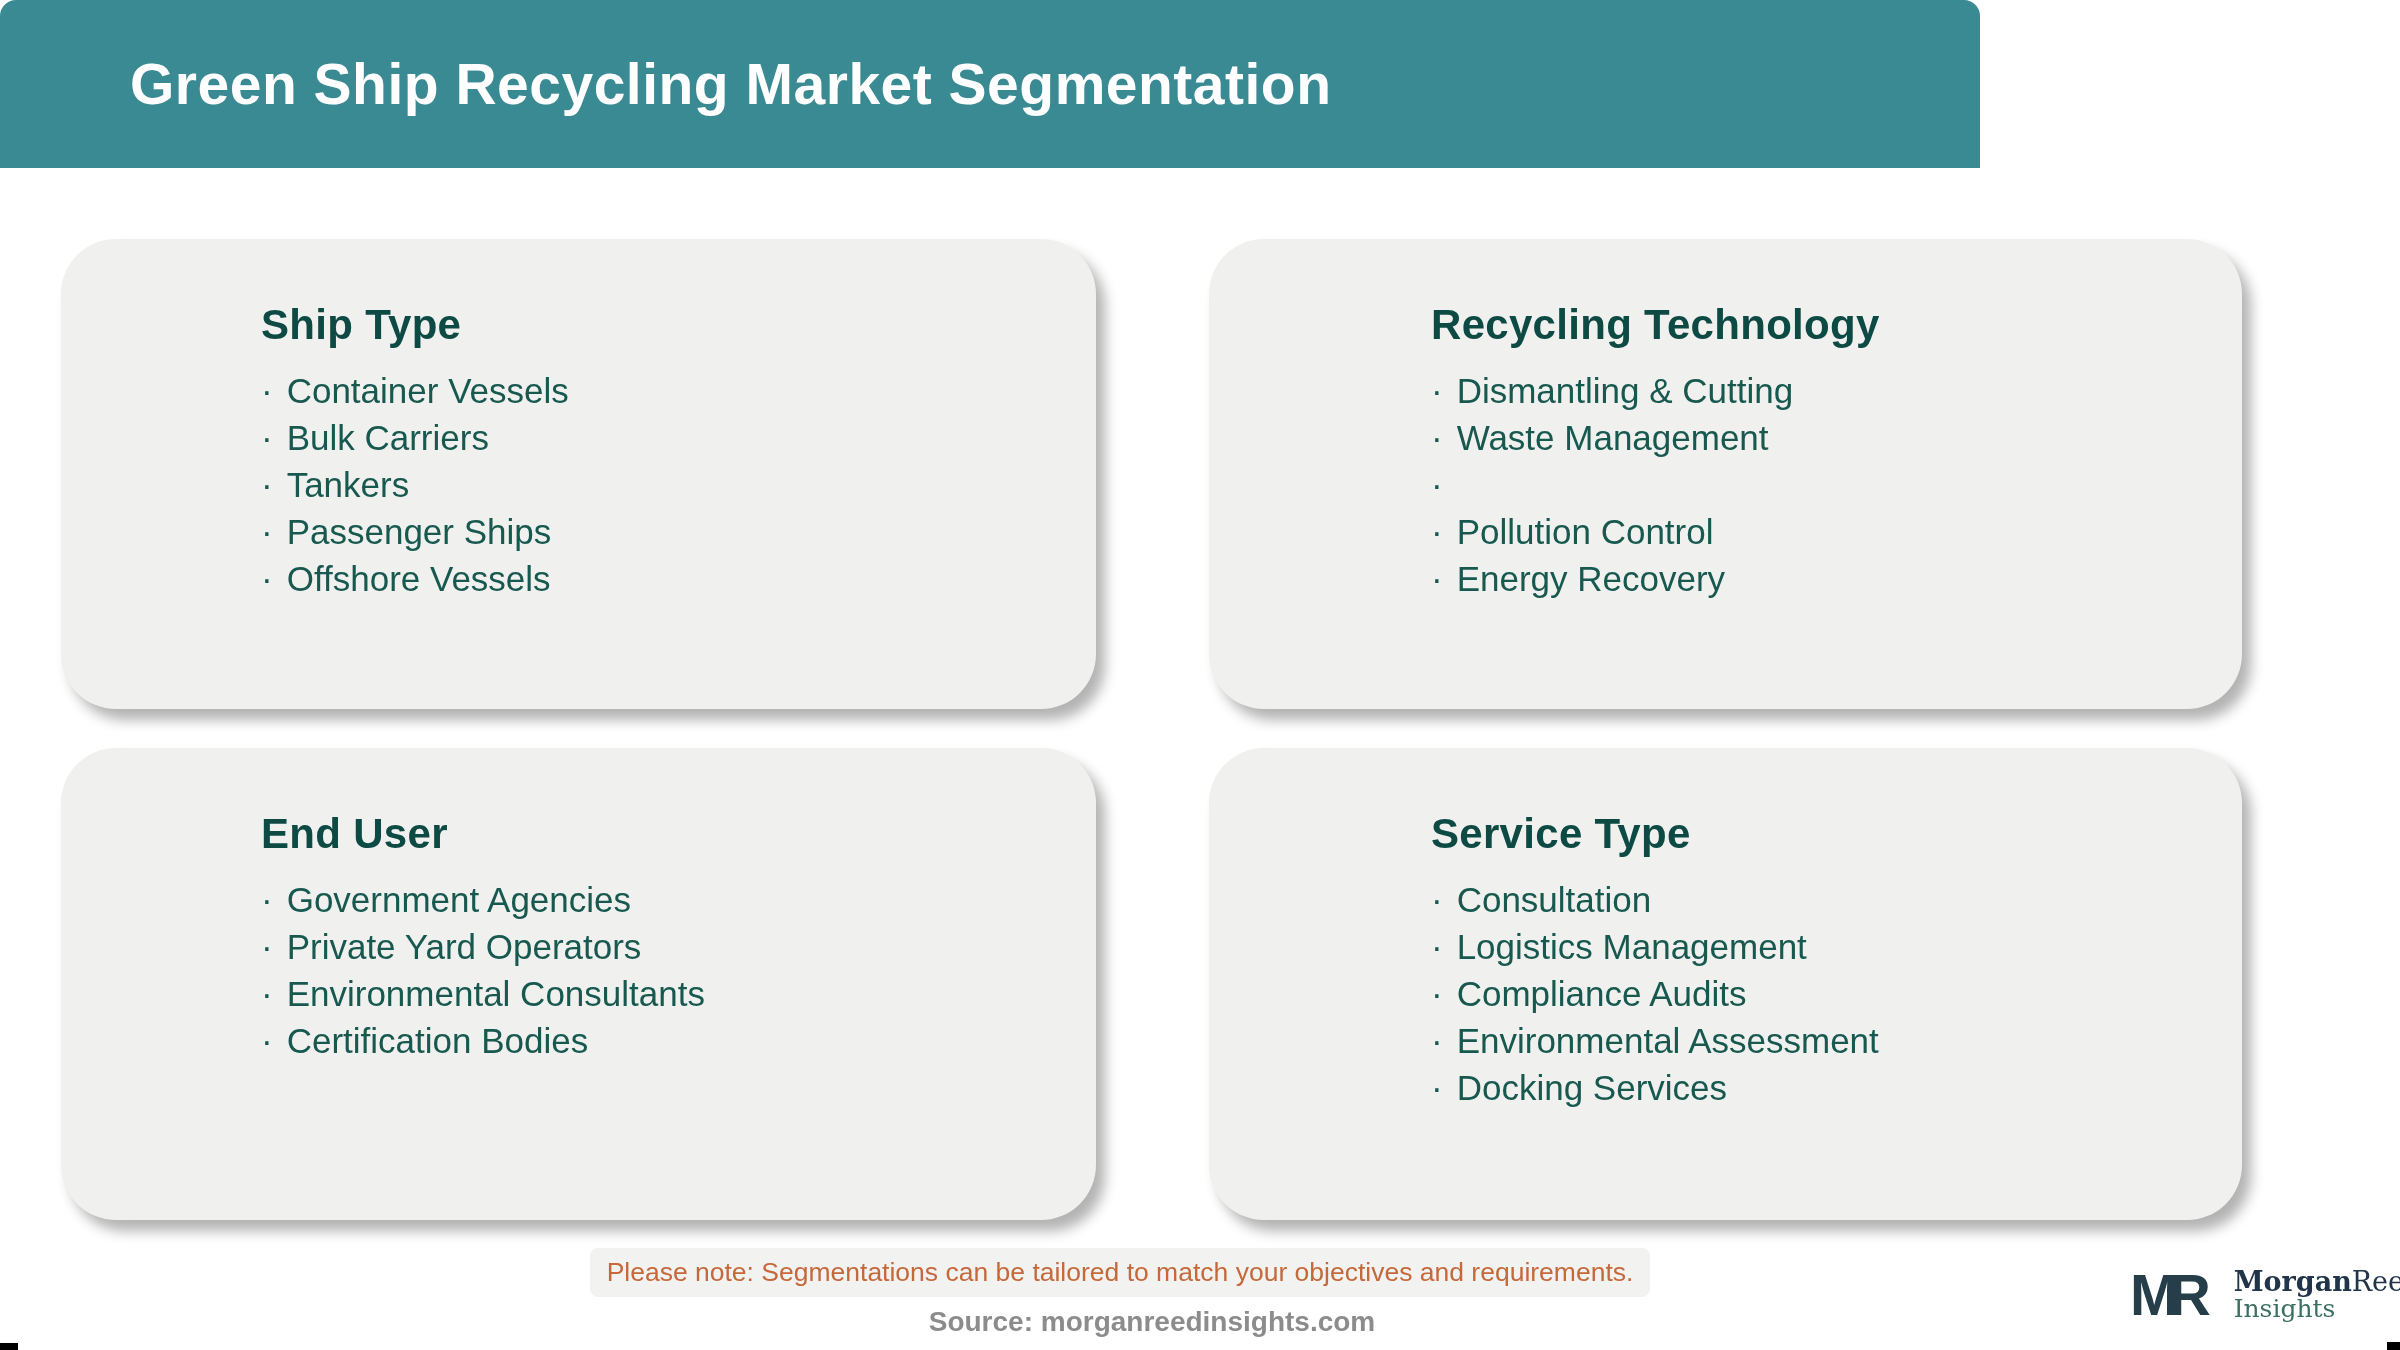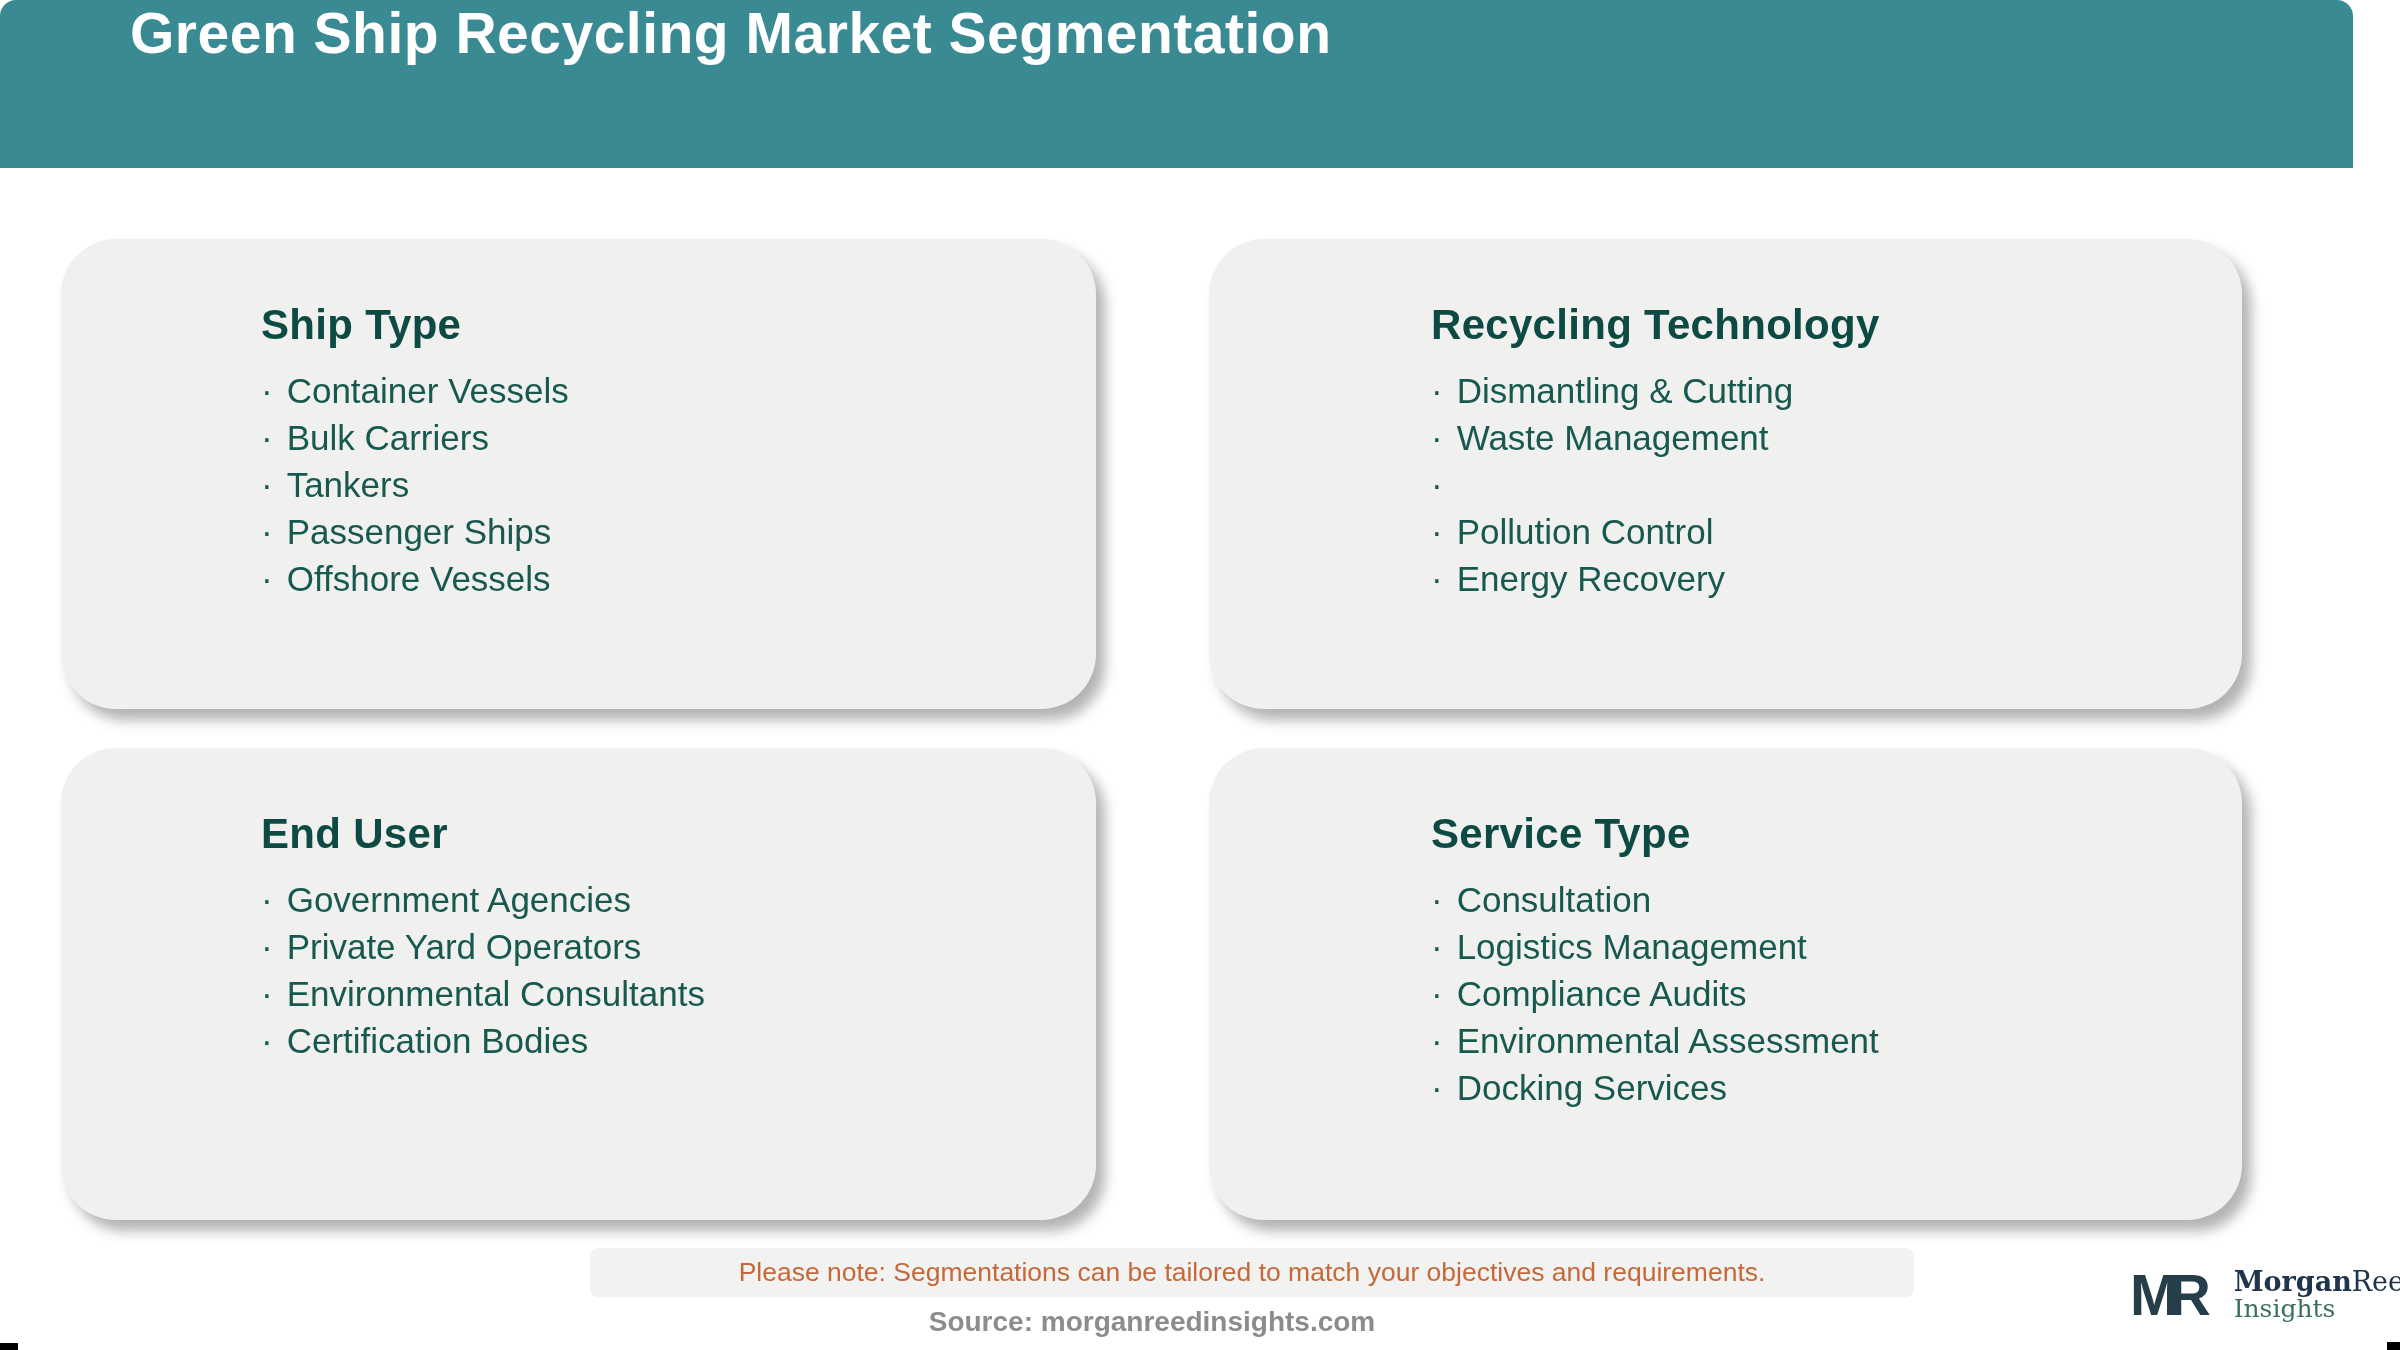--- a/index.html
+++ b/index.html
@@ -7,24 +7,24 @@
     width:2400px; height:1350px;
     position:relative;
     background:#ffffff;
     font-family:"Liberation Sans", sans-serif;
     overflow:hidden;
   }
 
   
   .header {
     position:absolute; left:0; top:0;
-    width:2353px; height:168px;
+    width:1980px; height:168px;
     background:#3A8A94;
     border-radius:16px 16px 0 0;
-    display:flex; 
+    display:flex; align-items:center;
   }
   .header .title {
     margin:0 0 0 130px;
     font-size:57px; font-weight:bold;
     color:#ffffff; letter-spacing:0.5px;
   }
 
   
   .cards {
     position:absolute; left:61px; top:239px;
@@ -50,21 +50,21 @@
   .card li {
     font-size:35px; line-height:47px;
     color:#17584F;
     display:flex; align-items:baseline;
   }
   .card li .bullet { margin-right:14px; }
 
   
   .note-bar {
     position:absolute; left:590px; top:1248px;
-    width:1324px; height:49px;
+    width:1060px; height:49px;
     background:#F2F2F1; border-radius:8px;
     display:flex; align-items:center; justify-content:center;
   }
   .note-bar .note-text { color:#C5683A; font-size:26.5px; }
 
   .source-text {
     position:absolute; left:1152px; top:1306px;
     transform:translateX(-50%);
     font-size:28px; color:#8C8C8C;
     white-space:nowrap;

